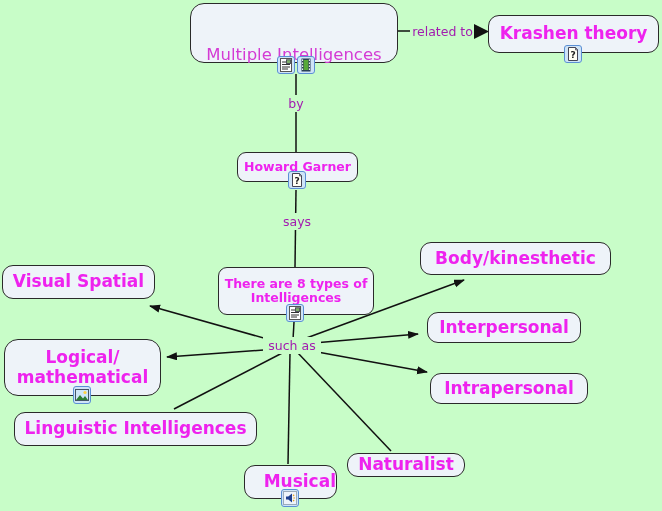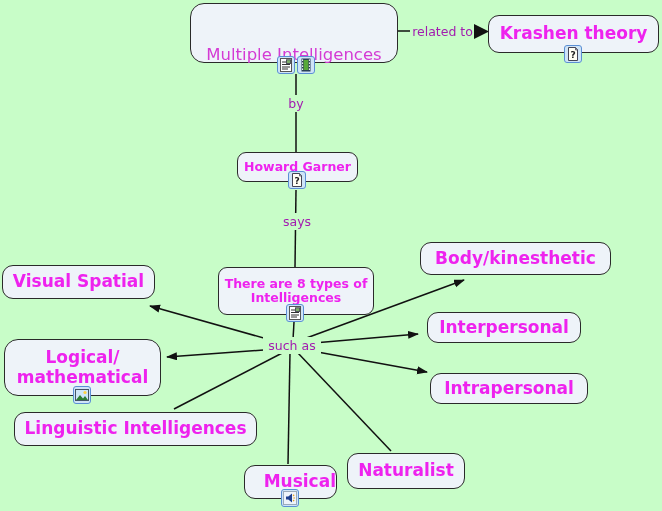--- a/index.html
+++ b/index.html
@@ -93,21 +93,21 @@
 </div>
 
 <div class="node" style="left:14px;top:412px;width:243px;height:34px;">
   <span>Linguistic Intelligences</span>
 </div>
 
 <div class="node" style="left:244px;top:465px;width:93px;height:34px;align-items:flex-end;">
   <span>Musical</span>
 </div>
 
-<div class="node" style="left:347px;top:453px;width:118px;height:36px;">
+<div class="node" style="left:347px;top:453px;width:118px;height:24px;">
   <span>Naturalist</span>
 </div>
 
 <div class="node" style="left:427px;top:312px;width:154px;height:31px;">
   <span>Interpersonal</span>
 </div>
 
 <div class="node" style="left:430px;top:373px;width:158px;height:31px;">
   <span>Intrapersonal</span>
 </div>

